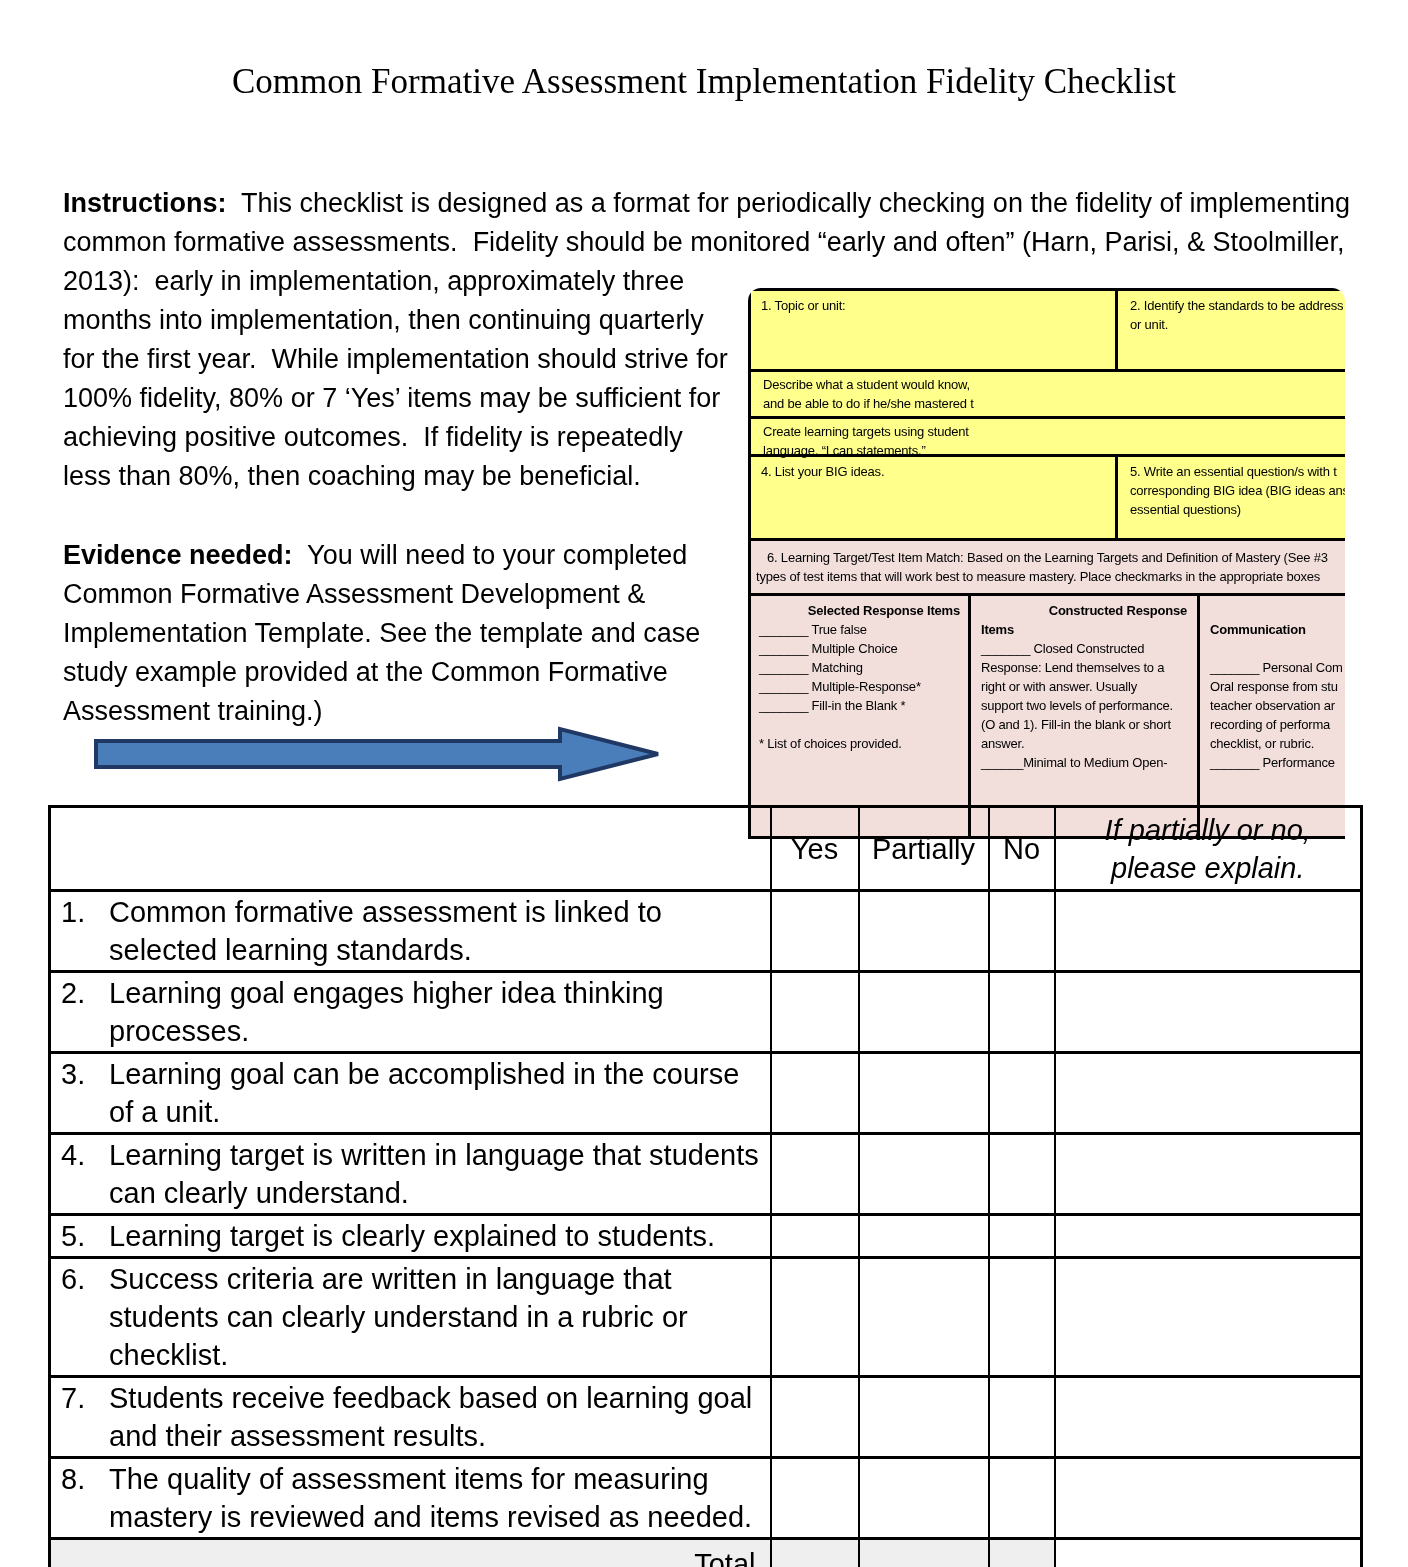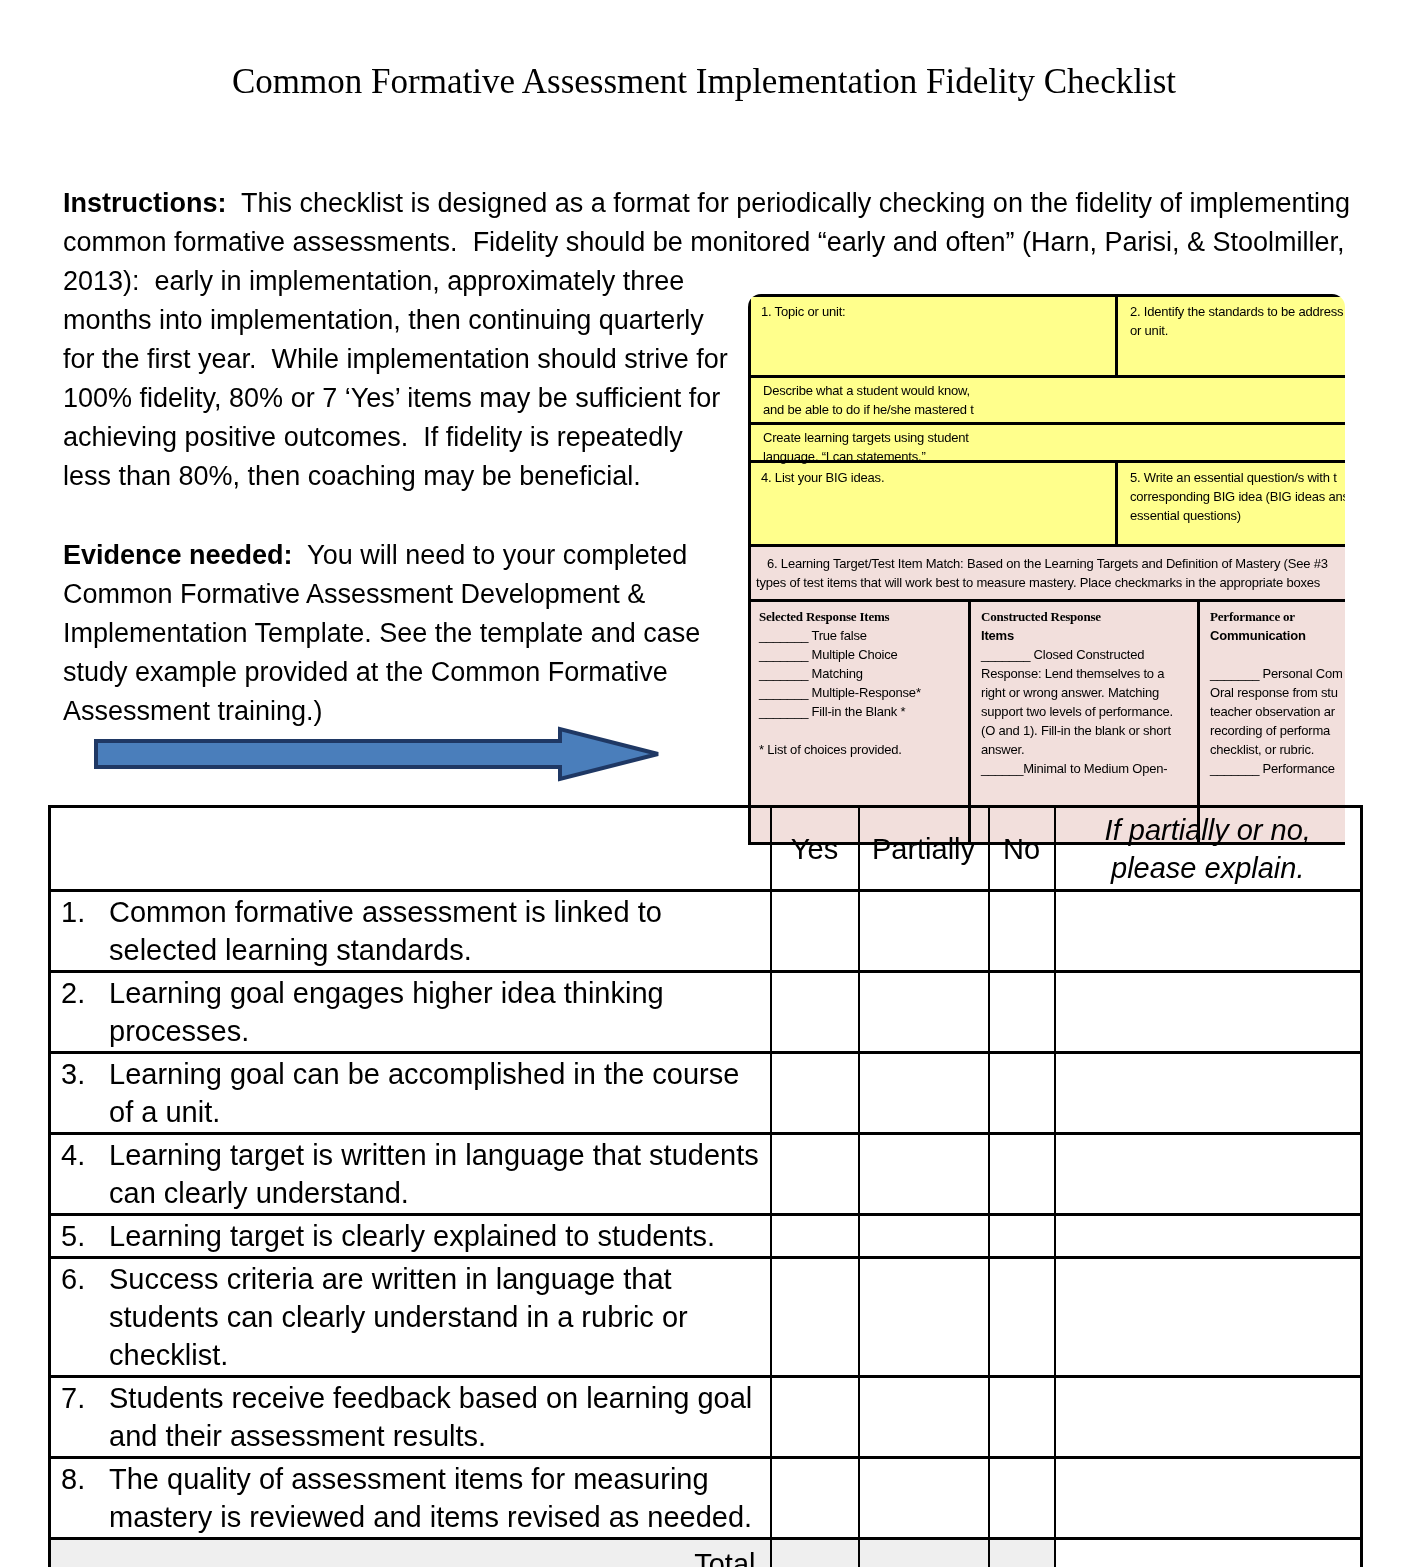--- a/index.html
+++ b/index.html
@@ -15,41 +15,41 @@
   .para{font-size:27px;line-height:39px;white-space:pre-wrap;}
   .p1{top:184px;left:63px;width:1296px;}
   .p2{top:262px;left:63px;width:672px;}
   .ev{top:536px;left:63px;width:652px;}
   .blabel{font-weight:bold;}
 
   
   .arrow{top:726px;left:92px;}
 
   
-  .tpl{top:294px;left:748px;width:597px;height:579px;overflow:hidden;background:#fff;border-radius:13px;}
+  .tpl{top:288px;left:748px;width:597px;height:579px;overflow:hidden;background:#fff;border-radius:13px;}
   .tpl-in{width:812px;box-sizing:border-box;border:3px solid #000;
           font-size:13px;line-height:19px;letter-spacing:-0.2px;}
   .tpl-in *{box-sizing:border-box;}
   .trow{display:flex;background:#FFFF8C;}
   .r1{height:81px;border-bottom:3px solid #000;}
   .r2{height:85px;border-bottom:3px solid #000;}
   .r3{height:84px;border-bottom:3px solid #000;}
   .lcell{width:367px;border-right:3px solid #000;padding:5px 10px;}
   .rcell{flex:1;padding:5px 12px;}
   .r2r{flex:1;display:flex;flex-direction:column;padding:0;}
   .describe{height:47px;border-bottom:3px solid #000;padding:3px 12px;}
   .create{flex:1;padding:3px 12px;}
   .banner{height:55px;background:#F2DFDC;border-bottom:3px solid #000;padding-top:7px;}
   .banner .l1{padding-left:16px;}
   .banner .l2{padding-left:5px;}
   .tcols{display:flex;background:#F2DFDC;height:240px;}
   .c1{width:220px;border-right:3px solid #000;padding:5px 8px;}
   .c2{width:229px;border-right:3px solid #000;padding:5px 10px;}
   .c3{flex:1;padding:5px 10px;}
-  .thdr{font-weight:bold;text-align:left;font-family:Liberation Serif, serif;}
+  .thdr{font-weight:bold;text-align:right;}
   .bold{font-weight:bold;}
   .gap{height:19px;}
 
   
   table.chk{top:805px;left:48px;width:1312px;border-collapse:collapse;table-layout:fixed;
             font-size:29px;line-height:38px;}
   .chk td,.chk th{border:2px solid #000;border-top-width:3px;border-bottom-width:3px;
                   vertical-align:top;padding:4px;font-weight:normal;}
   .chk{border:3px solid #000;}
   .chk th{height:73px;vertical-align:middle;text-align:center;}
@@ -126,21 +126,21 @@
         <div class="gap"></div>
         <div>* List of choices provided.</div>
         <div class="gap"></div>
 
       </div>
       <div class="c2">
         <div class="thdr">Constructed Response</div>
         <div class="bold">Items</div>
         <div>_______ Closed Constructed</div>
         <div>Response: Lend themselves to a</div>
-        <div>right or wrong answer. Matching</div>
+        <div>right or with answer. Usually</div>
         <div>support two levels of performance.</div>
         <div>(O and 1). Fill-in the blank or short</div>
         <div>answer.</div>
         <div>______Minimal to Medium Open-</div>
 
       </div>
       <div class="c3">
         <div class="thdr">Performance or</div>
         <div class="bold">Communication</div>
         <div class="gap"></div>

